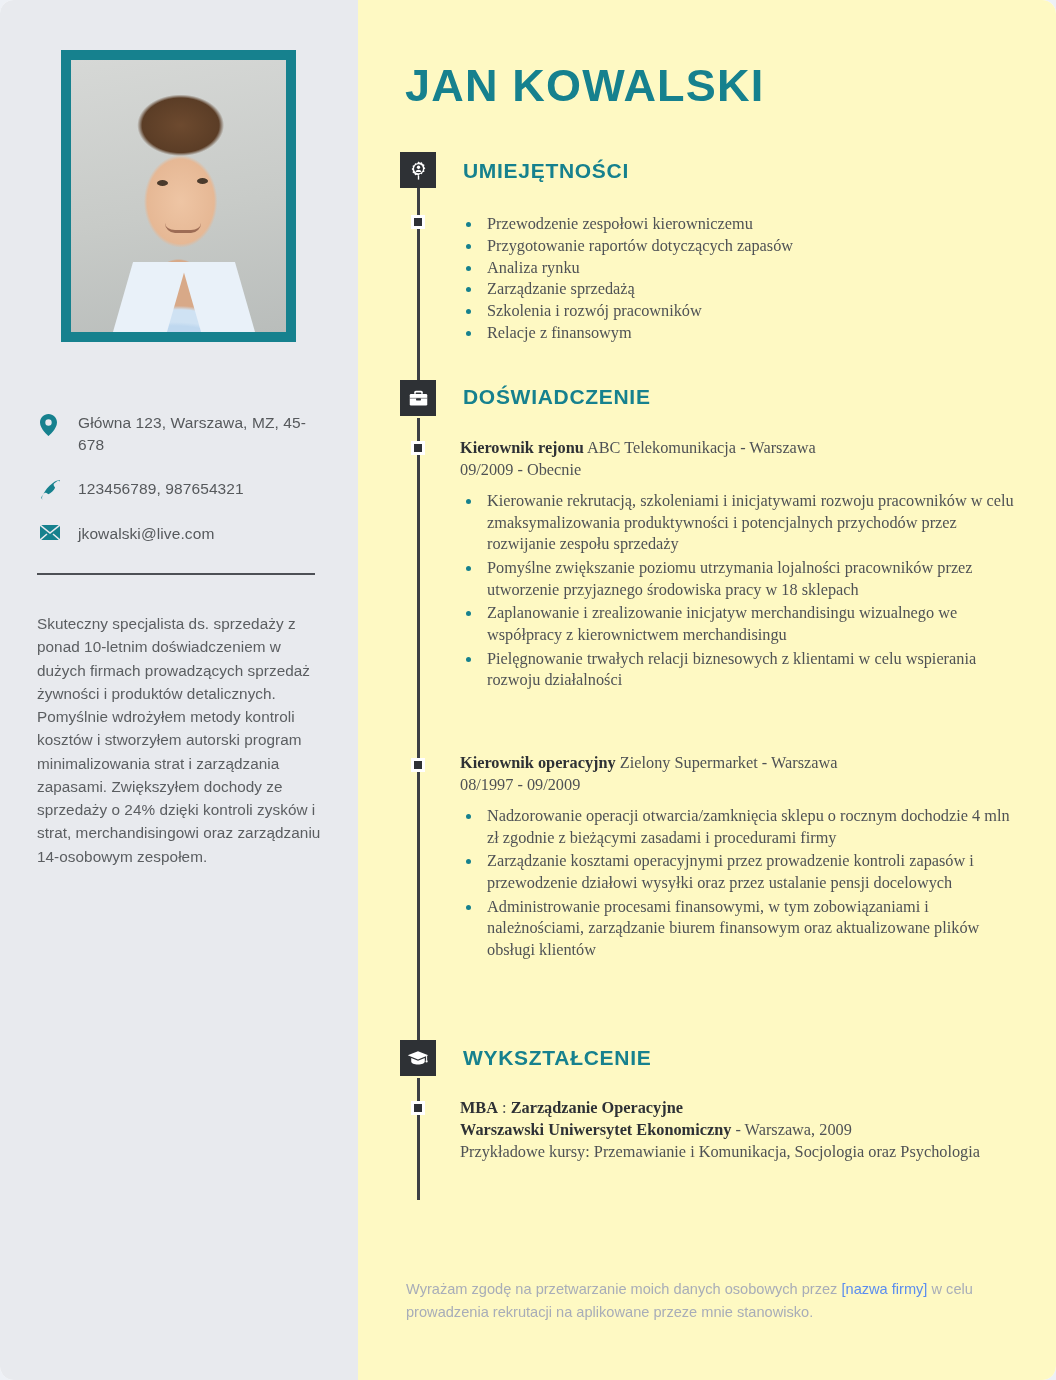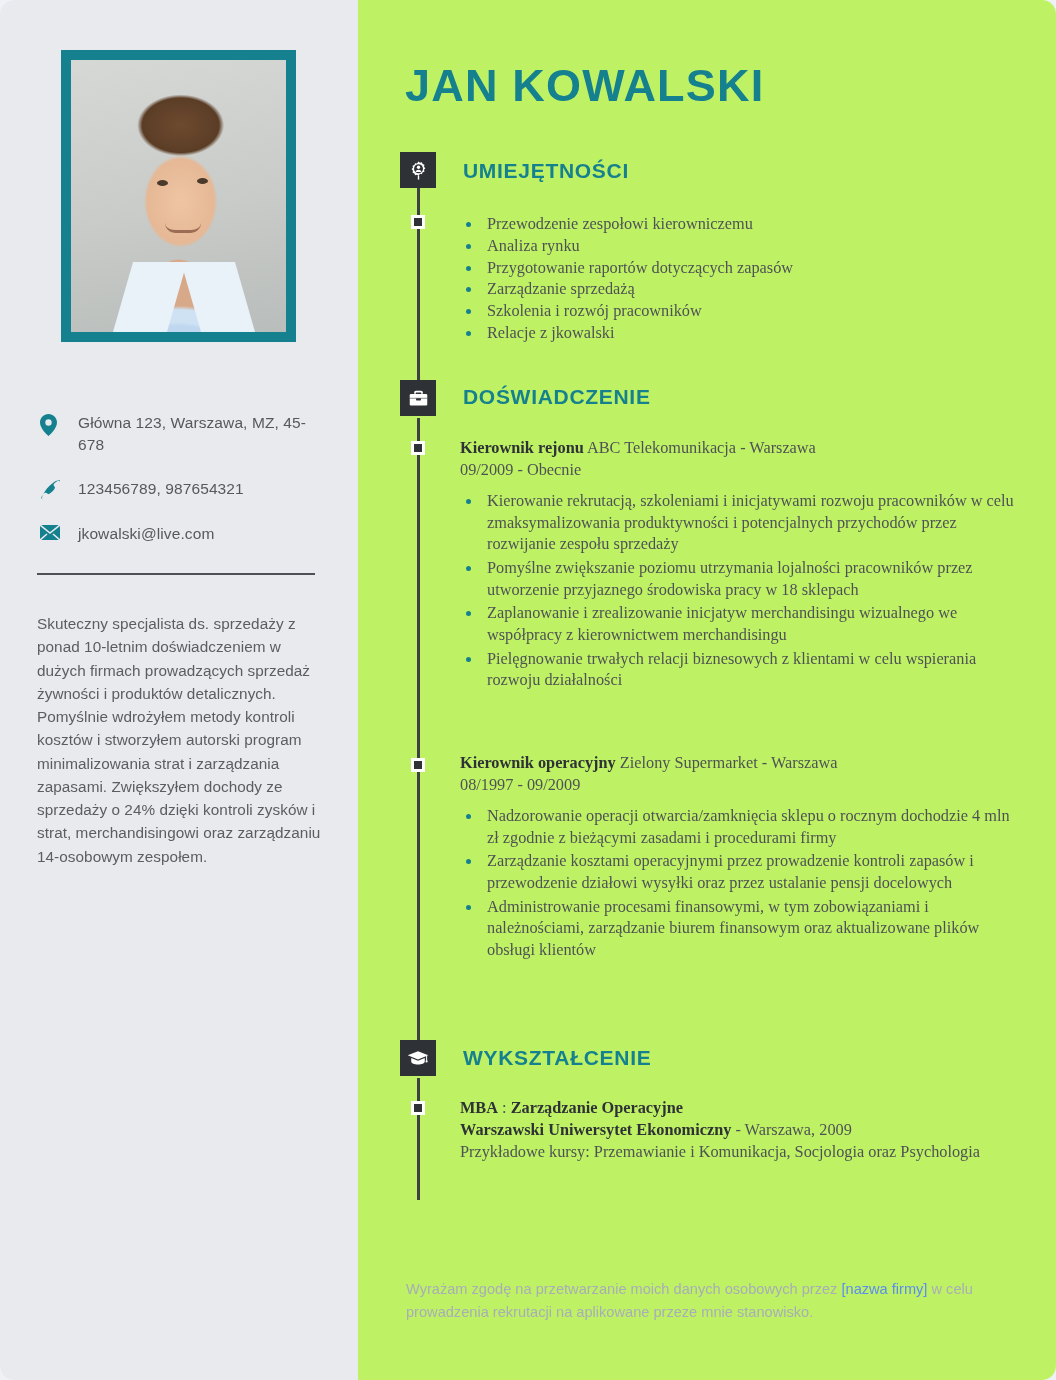--- a/index.html
+++ b/index.html
@@ -112,21 +112,21 @@
     line-height: 1.52;
     color: #5b5e61;
     letter-spacing: 0.05px;
   }
 
   
   #main {
     position: absolute;
     left: 358px; top: 0;
     width: 698px; height: 1380px;
-    background: #bef264;
+    background: #fef9c3;
   }
 
   #name {
     position: absolute;
     left: 47px; top: 60px;
     font-size: 45px;
     font-weight: bold;
     color: #16818e;
     letter-spacing: 1.2px;
   }
@@ -283,25 +283,25 @@
         <path d="M8.6 13.6c.5-1.7 1.8-2.6 3.4-2.6s2.9.9 3.4 2.6z" fill="#ffffff"></path>
         <rect x="11.2" y="18" width="1.6" height="4.4" fill="#ffffff"></rect>
       </svg>
     </div>
     <h2 class="sec-title" style="top:159px">UMIEJĘTNOŚCI</h2>
     <div class="rail-dot" style="top:215px"></div>
 
     <div class="block" style="top:213px">
       <ul class="bullets tight">
         <li>Przewodzenie zespołowi kierowniczemu</li>
+        <li>Przygotowanie raportów dotyczących zapasów</li>
         <li>Analiza rynku</li>
-        <li>Przygotowanie raportów dotyczących zapasów</li>
         <li>Zarządzanie sprzedażą</li>
         <li>Szkolenia i rozwój pracowników</li>
-        <li>Relacje z jkowalski</li>
+        <li>Relacje z finansowym</li>
       </ul>
     </div>
 
     <div class="rail-badge" style="top:380px">
       <svg width="21" height="19" viewBox="0 0 24 21" fill="#ffffff">
         <path d="M9 1.5h6a2 2 0 0 1 2 2V5h-2V3.6H9V5H7V3.5a2 2 0 0 1 2-2z"></path>
         <rect x="2" y="5.4" width="20" height="13" rx="1.4"></rect>
         <rect x="9.2" y="10.2" width="5.6" height="2.6" rx=".5" fill="#2e3135"></rect>
         <path d="M2 9.6h20v1.4H2z" fill="#2e3135" opacity=".45"></path>
       </svg>

